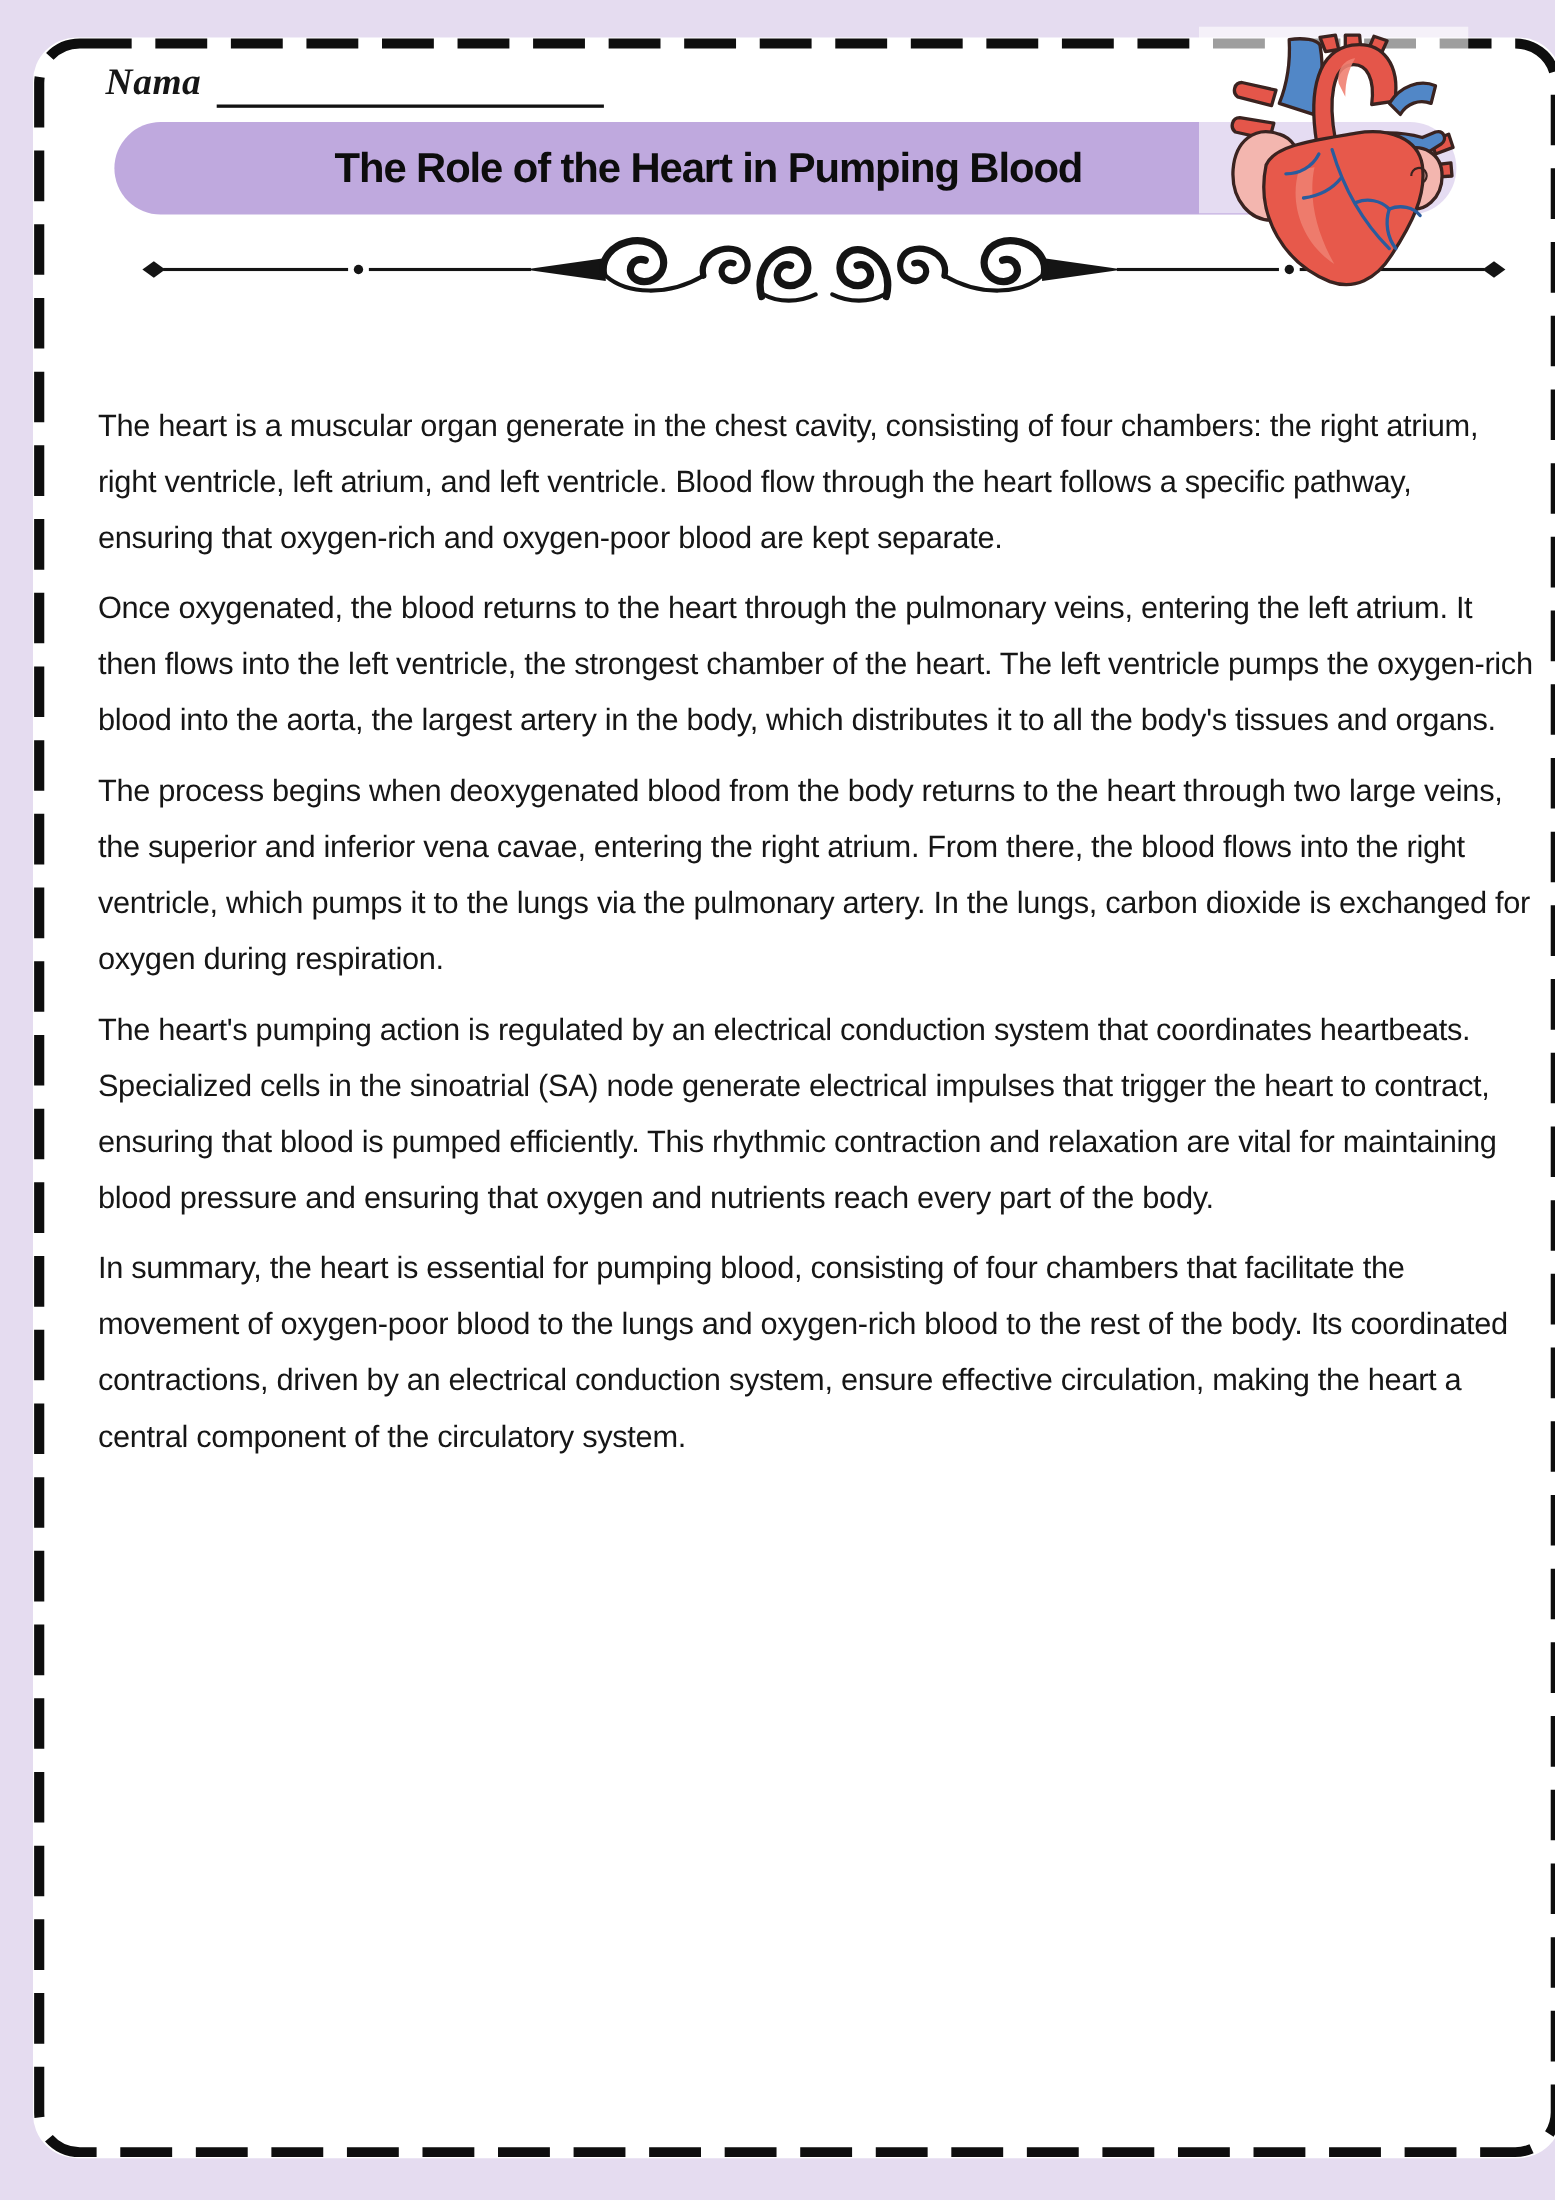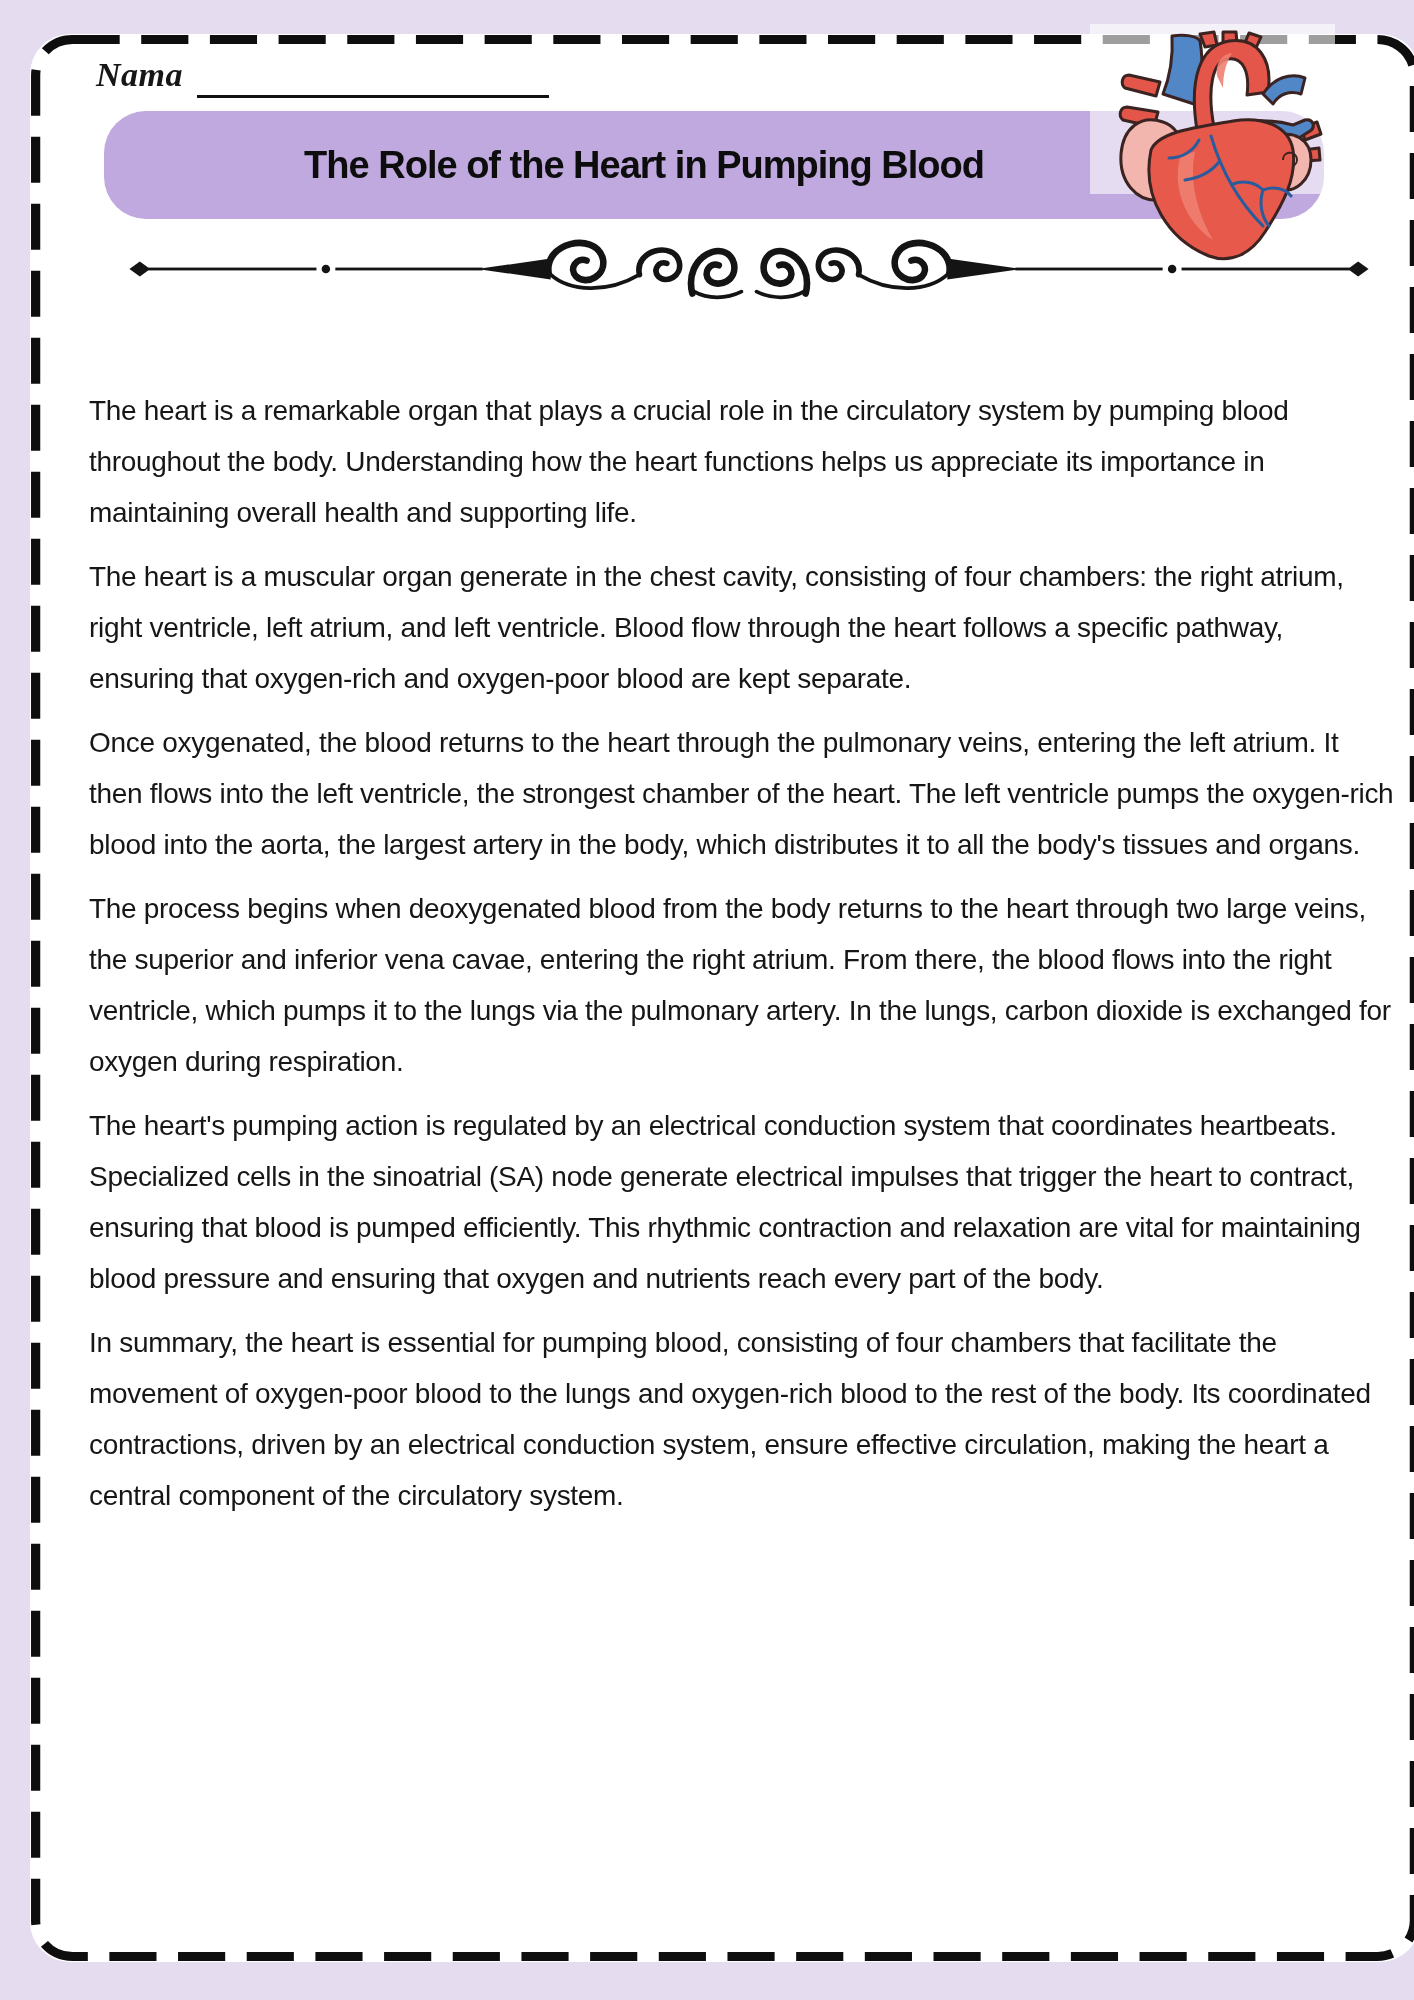--- a/index.html
+++ b/index.html
@@ -38,21 +38,21 @@
     letter-spacing:.5px;
     padding-bottom:6px;
   }
   .name-line{
     width:352px;height:36px;margin-left:14px;
     border-bottom:3px solid #111;
   }
   
   .banner{
     margin:13px 0 0 15px;
-    width:1220px;height:108px;
+    width:1220px;height:84px;
     background:#bfa9de;
     border-radius:42px;
     display:flex;align-items:center;justify-content:center;
     padding-right:140px;box-sizing:border-box;
   }
   .banner h1{
     margin:0;font-size:38px;font-weight:700;
     letter-spacing:-1px;color:#0d0d0d;
   }
   
@@ -121,21 +121,20 @@
           </g>
         </g>
       </defs>
       <use href="#dhalf"></use>
       <g transform="translate(1320,0) scale(-1,1)">
           <use href="#dhalf"></use>
         </g>
     </svg>
 
     <div class="passage">
-      <p>The heart is a remarkable organ that plays a crucial role in the circulatory system by pumping blood throughout the body. Understanding how the heart functions helps us appreciate its importance in maintaining overall health and supporting life.</p>
       <p>The heart is a muscular organ generate in the chest cavity, consisting of four chambers: the right atrium, right ventricle, left atrium, and left ventricle. Blood flow through the heart follows a specific pathway, ensuring that oxygen-rich and oxygen-poor blood are kept separate.</p>
       <p>Once oxygenated, the blood returns to the heart through the pulmonary veins, entering the left atrium. It then flows into the left ventricle, the strongest chamber of the heart. The left ventricle pumps the oxygen-rich blood into the aorta, the largest artery in the body, which distributes it to all the body's tissues and organs.</p>
       <p>The process begins when deoxygenated blood from the body returns to the heart through two large veins, the superior and inferior vena cavae, entering the right atrium. From there, the blood flows into the right ventricle, which pumps it to the lungs via the pulmonary artery. In the lungs, carbon dioxide is exchanged for oxygen during respiration.</p>
       <p>The heart's pumping action is regulated by an electrical conduction system that coordinates heartbeats. Specialized cells in the sinoatrial (SA) node generate electrical impulses that trigger the heart to contract, ensuring that blood is pumped efficiently. This rhythmic contraction and relaxation are vital for maintaining blood pressure and ensuring that oxygen and nutrients reach every part of the body.</p>
       <p>In summary, the heart is essential for pumping blood, consisting of four chambers that facilitate the movement of oxygen-poor blood to the lungs and oxygen-rich blood to the rest of the body. Its coordinated contractions, driven by an electrical conduction system, ensure effective circulation, making the heart a central component of the circulatory system.</p>
     </div>
 
   </div>
 
   <div class="heart-wrap">

